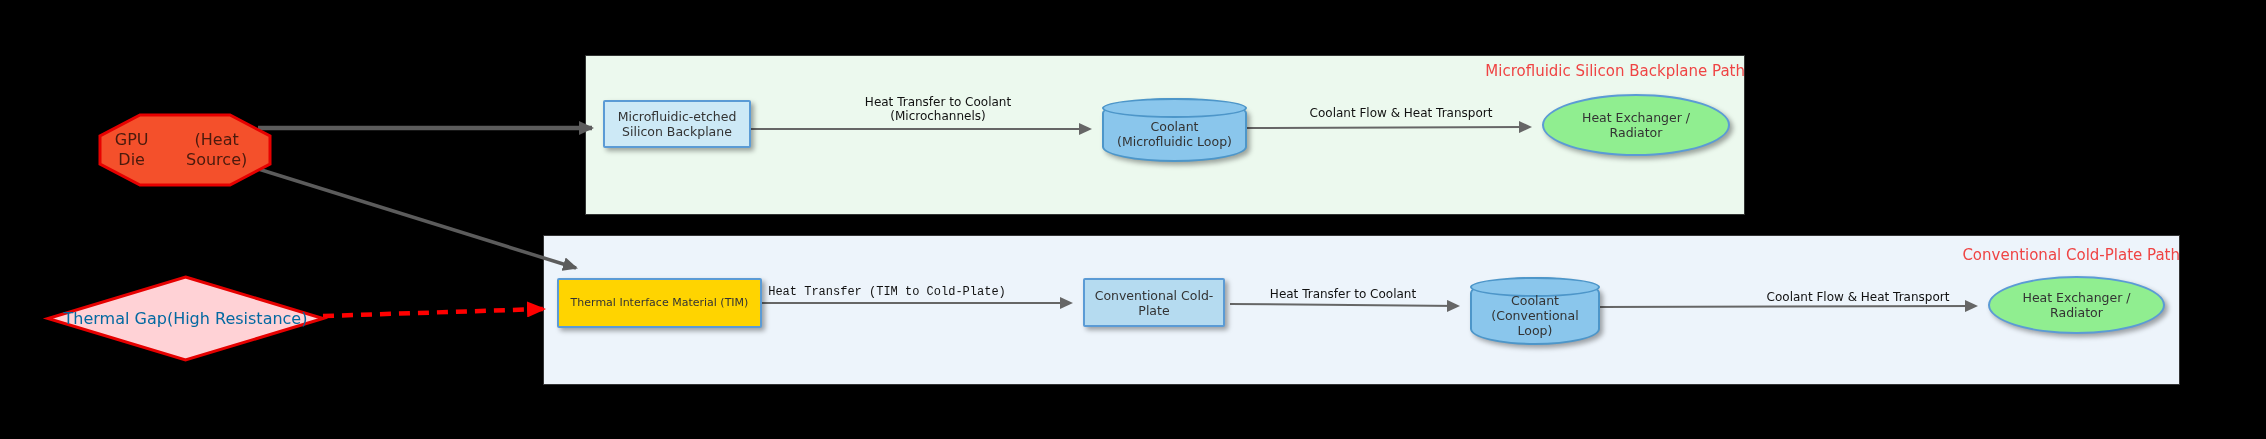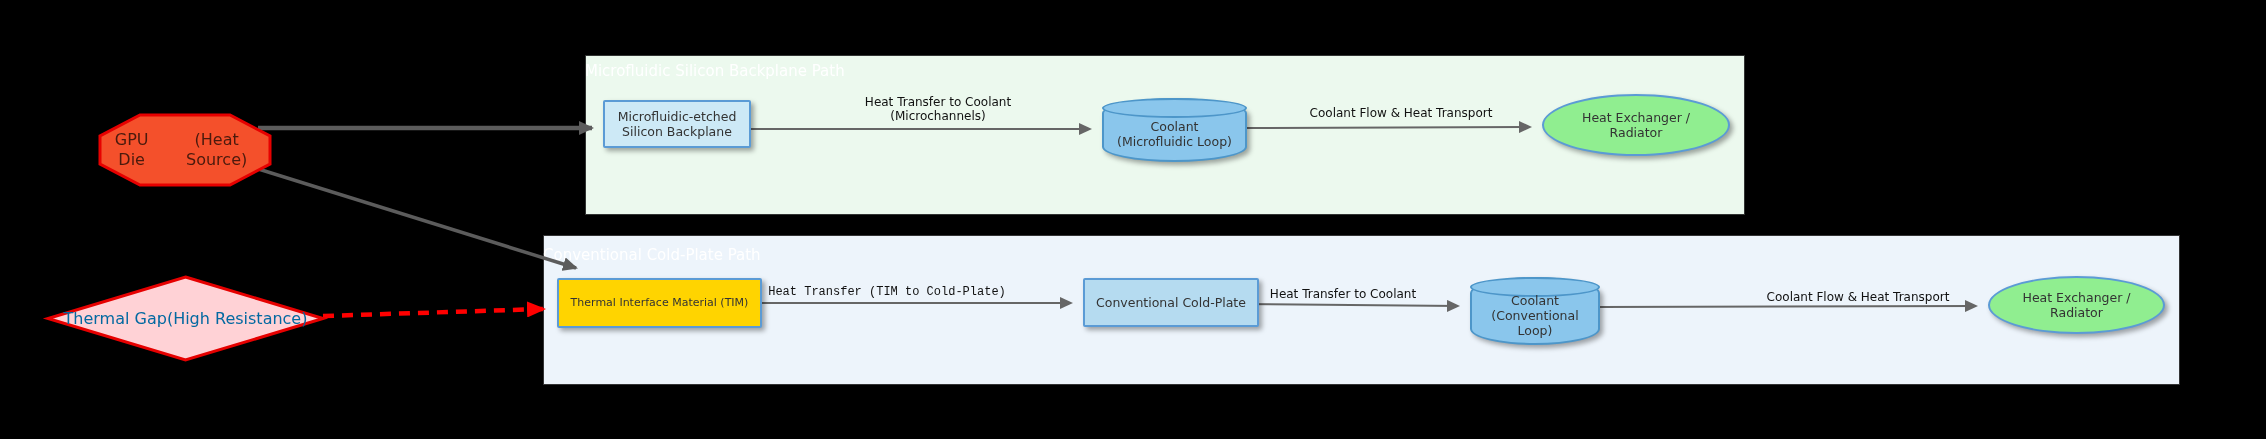--- a/index.html
+++ b/index.html
@@ -1,31 +1,31 @@
 <!DOCTYPE html>
 <html><head>
 <meta charset="utf-8">
 <style>
   html,body{margin:0;padding:0;background:#000;}
   .stage{position:relative;width:2266px;height:439px;background:#000;overflow:hidden;
          font-family:"DejaVu Sans","Liberation Sans",sans-serif;}
   .cluster{position:absolute;z-index:0;border:1px solid rgba(30,30,30,0.9);box-sizing:border-box;}
   .cluster-top{left:585px;top:55px;width:1160px;height:160px;background:#ecf9ee;}
   .cluster-bottom{left:543px;top:235px;width:1637px;height:150px;background:#edf4fb;}
-  .cluster-title{position:absolute;z-index:1;text-align:left;font-size:15px;color:#ffffff;}
+  .cluster-title{position:absolute;z-index:1;text-align:right;font-size:15px;color:#ef4444;}
   .title-top{left:585px;top:62px;width:1160px;}
   .title-bottom{left:543px;top:246px;width:1637px;}
   .edge-layer{position:absolute;left:0;top:0;z-index:1;pointer-events:none;}
   .node{position:absolute;z-index:2;box-sizing:border-box;display:flex;flex-direction:column;
         align-items:center;justify-content:center;text-align:center;font-size:12.5px;
         line-height:1.2;color:#333;}
   .rect-node{border:2px solid #5b9bd5;border-radius:2px;box-shadow:3px 3px 5px rgba(0,0,0,0.35);}
   .backplane{left:603px;top:100px;width:148px;height:48px;background:#cde9f6;}
   .tim{left:557px;top:278px;width:205px;height:50px;background:#ffd400;font-size:11px;}
-  .coldplate{left:1083px;top:278px;width:176px;height:49px;background:#b5dbf0;}
+  .coldplate{left:1083px;top:278px;width:142px;height:49px;background:#b5dbf0;}
   .ellipse-node{border-radius:50%;background:#90ee90;border:2px solid #5b9bd5;
                 box-shadow:3px 3px 5px rgba(0,0,0,0.35);}
   .hx-top{left:1542px;top:94px;width:188px;height:62px;}
   .hx-bottom{left:1988px;top:276px;width:177px;height:58px;}
   .cylinder{background:#8ac6ec;border:2px solid #4d96c9;border-radius:50%/24%;
             box-shadow:3px 3px 5px rgba(0,0,0,0.35);}
   .cylinder::before{content:"";position:absolute;left:-2px;right:-2px;top:-2px;height:20px;
             border:2px solid #4d96c9;border-radius:50%;background:#8ac6ec;box-sizing:border-box;}
   .cylinder .cyl-text{position:relative;padding-top:8px;}
   .cyl-micro{left:1102px;top:98px;width:145px;height:64px;}

